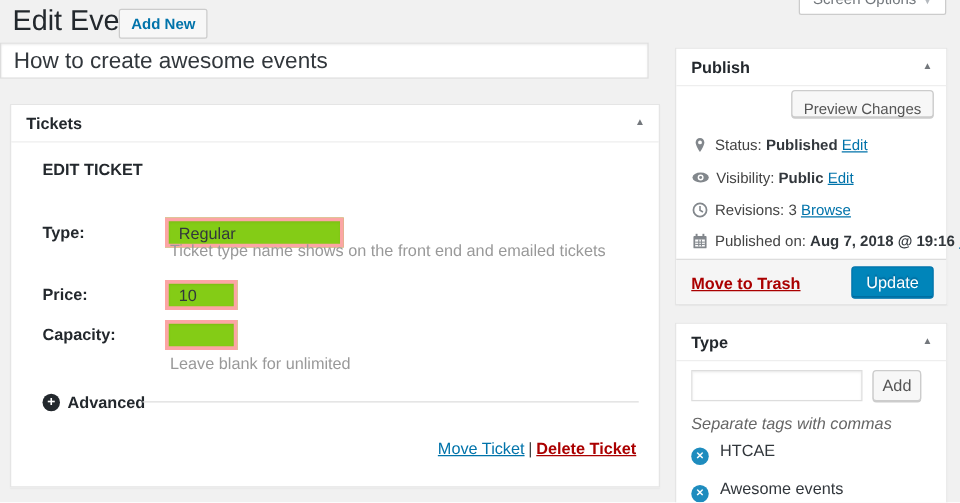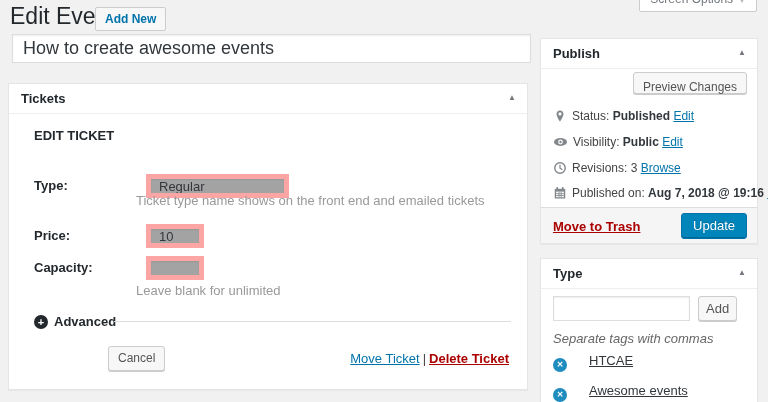--- a/index.html
+++ b/index.html
@@ -22,21 +22,21 @@
   }
   .screen-options-btn {
     position:absolute; right:11px; top:-14px; height:26px;
     padding:0 10px; font-size:12px; line-height:24px;
     color:#72777c; background:#fff; border:1px solid #ccc; border-radius:0 0 2px 2px;
     cursor:pointer;
   }
   .screen-options-btn .caret { font-size:8px; margin-left:5px; color:#b4b9be; }
   
   .title-input {
-    position:absolute; left:12px; top:34px; width:519px; height:29px;
+    position:absolute; left:0; top:34px; width:519px; height:29px;
     padding:2px 10px; font-size:18px; color:#32373c;
     background:#fff; border:1px solid #ddd; box-shadow:inset 0 1px 2px rgba(0,0,0,.07);
     font-family:"Liberation Sans", sans-serif; outline:none;
   }
   
   .box {
     position:absolute; background:#fff; border:1px solid #e5e5e5;
     box-shadow:0 1px 1px rgba(0,0,0,.04);
   }
   .box-header {
@@ -45,22 +45,22 @@
   }
   .toggle-btn {
     position:absolute; right:11px; top:9px; font-size:8px; color:#73777c; cursor:pointer;
   }
   
   .tickets-box { left:8px; top:83px; width:520px; height:307px; }
   .edit-ticket-title { position:absolute; left:25px; top:44px; font-weight:bold; color:#23282d; }
   .field-label { position:absolute; left:25px; font-weight:bold; color:#23282d; }
   .lbl-type { top:94px; } .lbl-price { top:144px;text-align:center; } .lbl-capacity { top:176px; }
   .tix-input {
-    position:absolute; left:137px; height:24px; padding:0 8px; font-size:13px;
-    color:#32373c; background:#a3a3a3; border:5px solid #fca5a5;
+    position:absolute; left:123px; height:24px; padding:0 8px; font-size:13px;
+    color:#32373c; background:#84cc16; border:3px solid #fca5a5;
     box-shadow:inset 0 1px 2px rgba(0,0,0,.07);
     font-family:"Liberation Sans", sans-serif; outline:none;
   }
   .type-input { top:90px; width:143px; }
   .price-input { top:140px; width:58px; }
   .capacity-input { top:172px; width:58px; }
   .help-text { position:absolute; left:127px; color:#999; font-size:13px; }
   .type-help { top:109px; } .capacity-help { top:199px; }
   .advanced-row { position:absolute; left:25px; top:230px; display:flex; align-items:center; cursor:pointer; }
   .plus-icon {
@@ -109,21 +109,21 @@
   }
   .add-btn { position:absolute; left:157px; top:37px; height:25px; line-height:23px; padding:0 7px; font-size:13px; }
   .tags-help { position:absolute; left:12px; top:72px; font-style:italic; color:#666; }
   .tag-list { position:absolute; left:12px; top:94px; width:196px; }
   .tag-item { display:inline-block; margin:0 12px 11px 0; white-space:nowrap; cursor:default; }
   .tag-remove-icon {
     display:inline-block; width:14px; height:14px; border-radius:50%;
     background:#1e8cbe; color:#fff; font-size:8px; line-height:14px;
     text-align:center; font-weight:bold; vertical-align:-2px; cursor:pointer;
   }
-  .tag-label { margin-left:22px; color:#32373c; font-size:13px;text-decoration:underline; }
+  .tag-label { margin-left:9px; color:#32373c; font-size:13px; }
 </style>
 </head>
 <body>
 
 <div class="screen">
 
   <h1 class="page-heading">Edit Event</h1>
   <button class="add-new-btn">Add New</button>
   <button class="screen-options-btn"><span>Screen Options</span><span class="caret">▼</span></button>
 
@@ -147,21 +147,20 @@
     <label class="field-label lbl-capacity">Capacity:</label>
     <input class="tix-input capacity-input" type="text" value="" style="">
     <div class="help-text capacity-help">Leave blank for unlimited</div>
 
     <div class="advanced-row">
       <span class="plus-icon">+</span>
       <span class="advanced-label">Advanced</span>
     </div>
     <div class="advanced-line"></div>
 
-    <button class="btn btn-secondary cancel-btn">Cancel</button>
 
     <div class="ticket-links">
       <a class="blue-link">Move Ticket</a><span class="link-sep">|</span><a class="red-link">Delete Ticket</a>
     </div>
   </div>
 
   <div class="box publish-box">
     <div class="box-header">
       <span>Publish</span>
       <span class="toggle-btn">▲</span>

